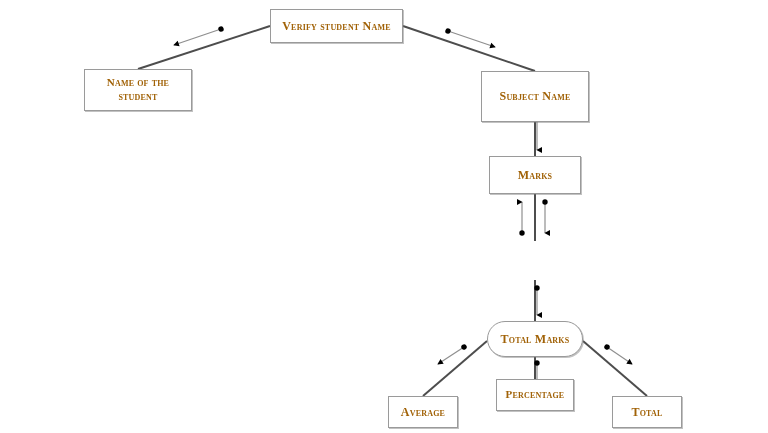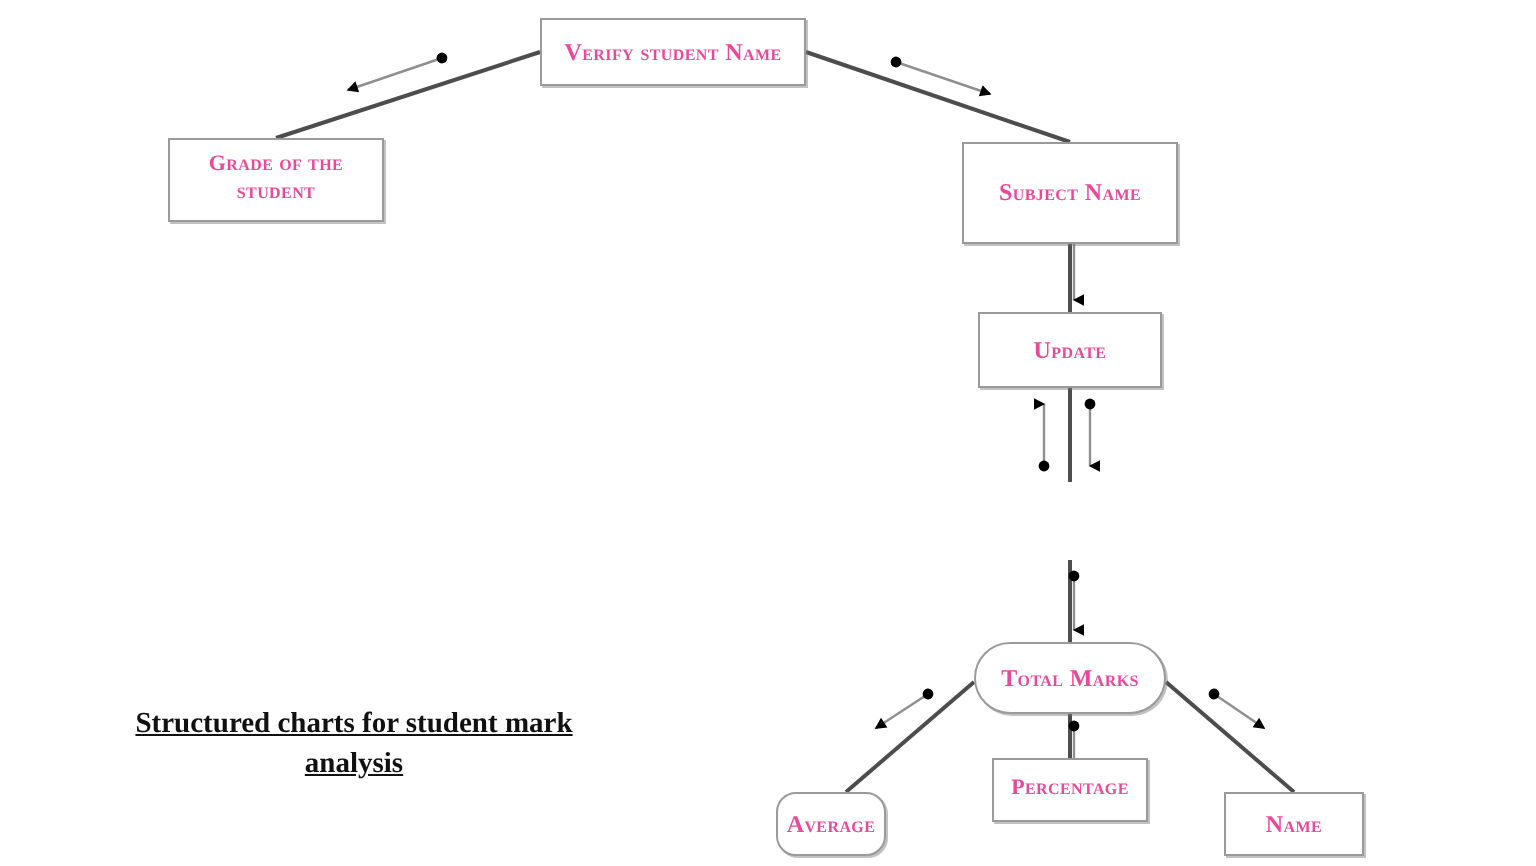--- a/index.html
+++ b/index.html
@@ -38,21 +38,21 @@
     justify-content: center;
     text-align: center;
     z-index: 3;
   }
   .node-label {
     font-family: "Liberation Serif", "DejaVu Serif", serif;
     font-variant: small-caps;
     font-weight: 700;
     font-size: 12px;
     letter-spacing: 0.2px;
-    color: #ec4899;
+    color: #a16207;
     line-height: 1.25;
     padding: 0 4px;
     white-space: pre-line;
   }
   .node-label.small {
     font-size: 11px;
   }
   #caption {
     position: absolute;
     left: 52px;
@@ -111,46 +111,43 @@
       <line x1="537" y1="363" x2="537" y2="390" marker-start="url(#dotStart)" marker-end="url(#arrowDown)"></line>
       <line x1="607" y1="347" x2="632" y2="364" marker-start="url(#dotStart)" marker-end="url(#arrowHead)"></line>
     </g>
   </svg>
 
   <div class="node" style="left:270px; top:9px; width:133px; height:34px;">
     <span class="node-label">Verify student Name</span>
   </div>
 
   <div class="node" style="left:84px; top:69px; width:108px; height:42px;">
-    <span class="node-label small">Grade of the
+    <span class="node-label small">Name of the
 student</span>
   </div>
 
   <div class="node" style="left:481px; top:71px; width:108px; height:51px;">
     <span class="node-label">Subject Name</span>
   </div>
 
   <div class="node" style="left:489px; top:156px; width:92px; height:38px;">
-    <span class="node-label">Update</span>
+    <span class="node-label">Marks</span>
   </div>
 
 
   <div class="node" style="left:487px; top:321px; width:96px; height:36px;border-radius:18px;">
     <span class="node-label">Total Marks</span>
   </div>
 
-  <div class="node" style="left:388px; top:396px; width:55px; height:32px;border-radius:10px;">
+  <div class="node" style="left:388px; top:396px; width:70px; height:32px;">
     <span class="node-label">Average</span>
   </div>
 
   <div class="node" style="left:496px; top:379px; width:78px; height:32px;">
     <span class="node-label small">Percentage</span>
   </div>
 
   <div class="node" style="left:612px; top:396px; width:70px; height:32px;">
-    <span class="node-label">Name</span>
+    <span class="node-label">Total</span>
   </div>
 
-  <div id="caption">
-    <span class="caption-text">Structured charts for student mark analysis</span>
-  </div>
 
 </div>
 
 </body></html>

